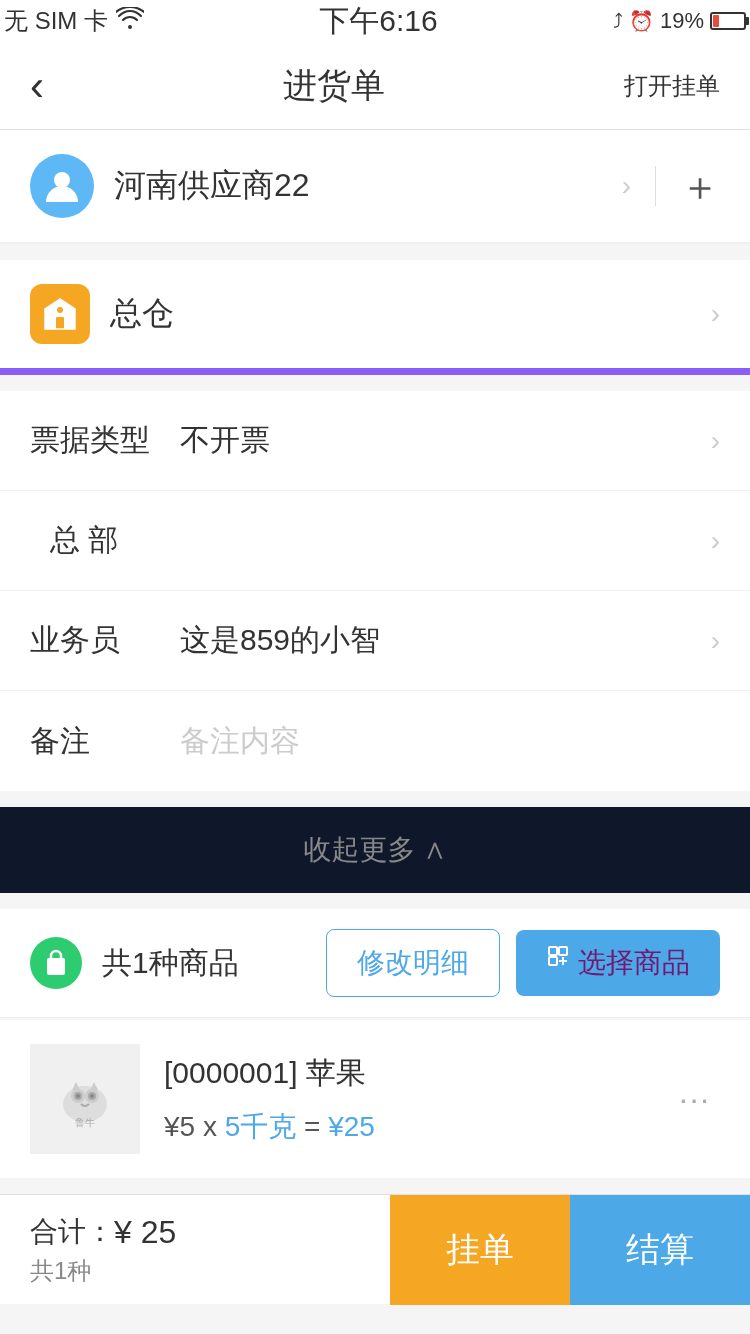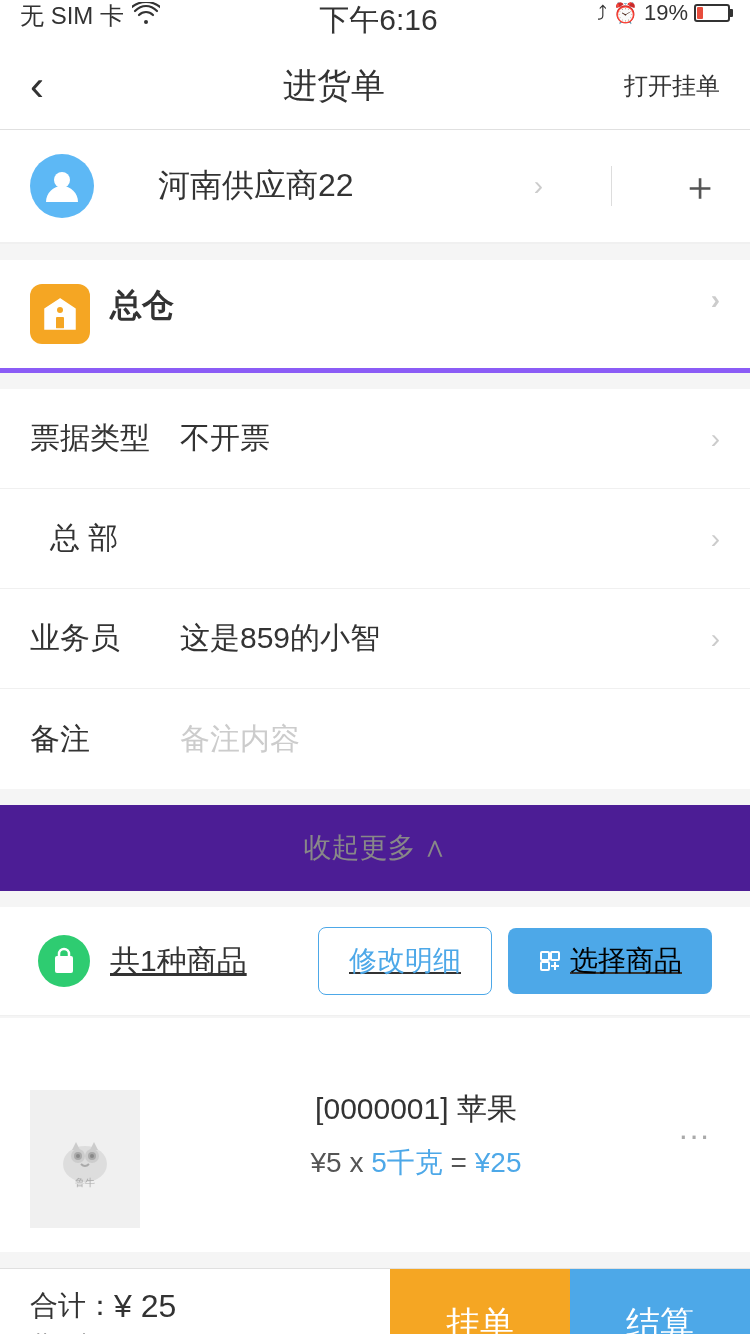--- a/index.html
+++ b/index.html
@@ -12,23 +12,23 @@
       font-size: 28px;
       color: #333;
       overflow-x: hidden;
     }
 
     
     .status-bar {
       background: #fff;
       height: 42px;
       display: flex;
-      align-items: flex-start;
+      align-items: center;
       justify-content: space-between;
-      padding: 0 20px;
+      padding: 0 4px;
       font-size: 24px;
       color: #333;
     }
     .status-left { display: flex; align-items: center; gap: 8px; }
     .status-center { font-size: 30px; font-weight: 500; }
     .status-right { display: flex; align-items: center; gap: 6px; font-size: 22px; }
     .battery-icon {
       display: inline-block;
       width: 36px;
       height: 18px;
@@ -96,21 +96,20 @@
     .supplier-section {
       background: #fff;
       margin-bottom: 0;
       border-bottom: 1px solid #f0f0f0;
     }
     .supplier-row {
       display: flex;
       align-items: center;
       padding: 24px 30px;
       border-bottom: 1px solid #f0f0f0;
-      gap: 44px;
     }
     .supplier-avatar {
       width: 64px;
       height: 64px;
       border-radius: 50%;
       background: #5db8f5;
       display: flex;
       align-items: center;
       justify-content: center;
       margin-right: 20px;
@@ -143,26 +142,25 @@
     .alert-banner {
       background: #fff8e8;
       padding: 18px 30px;
       font-size: 28px;
       color: #e67e22;
     }
 
     
     .warehouse-row {
       display: flex;
-      align-items: flex-start;
+      align-items: center;
       padding: 24px 30px;
       background: #fff;
-      border-bottom: 5px solid #8b5cf6;
+      border-bottom: 7px solid #8b5cf6;
       margin-top: 16px;
-      font-weight: bold;
     }
     .warehouse-icon-wrap {
       width: 60px;
       height: 60px;
       border-radius: 12px;
       background: #f5a623;
       display: flex;
       align-items: center;
       justify-content: center;
       margin-right: 20px;
@@ -200,37 +198,36 @@
       font-size: 30px;
       color: #333;
       padding-left: 20px;
     }
     .form-value.placeholder {
       color: #ccc;
     }
 
     
     .collapse-bar {
-      background: #4c1d95;
+      background: #0f172a;
       text-align: center;
       padding: 24px 0;
       font-size: 28px;
       color: #888;
       cursor: pointer;
     }
 
     
     .product-header {
       background: #fff;
       display: flex;
       align-items: center;
-      padding: 20px 38px;
+      padding: 20px 30px;
       border-bottom: 1px solid #f0f0f0;
       margin-top: 16px;
-      text-decoration: underline;
     }
     .product-bag-icon {
       width: 52px;
       height: 52px;
       background: #2ecc71;
       border-radius: 50%;
       display: flex;
       align-items: center;
       justify-content: center;
       margin-right: 20px;
@@ -246,53 +243,51 @@
       color: #4da8e8;
       background: #fff;
       border-radius: 8px;
       padding: 14px 30px;
       font-size: 28px;
       cursor: pointer;
       margin-right: 16px;
     }
     .btn-select {
       background: #4da8e8;
-      color: #000000;
+      color: #701a75;
       border: none;
       border-radius: 8px;
       padding: 14px 30px;
       font-size: 28px;
       cursor: pointer;
       display: flex;
-      align-items: center;
       gap: 8px;
     }
 
     
     .product-item {
       background: #fff;
       display: flex;
       align-items: center;
       padding: 24px 30px;
       margin-top: 2px;
     }
     .product-thumb {
       width: 110px;
-      height: 138px;
+      height: 110px;
       background: #f0f0f0;
       border-radius: 0;
       margin-right: 24px;
       display: flex;
       align-items: center;
       justify-content: center;
       flex-shrink: 0;
       overflow: hidden;
-      margin-top: 48px;
-    }
-    .product-info { flex: 1; text-align: center; }
+    }
+    .product-info { flex: 1; }
     .product-name {
       font-size: 30px;
       color: #333;
       margin-bottom: 14px;
     }
     .product-price { font-size: 28px; color: #555; }
     .product-price .highlight { color: #4da8e8; }
     .product-more {
       color: #aaa;
       font-size: 32px;

